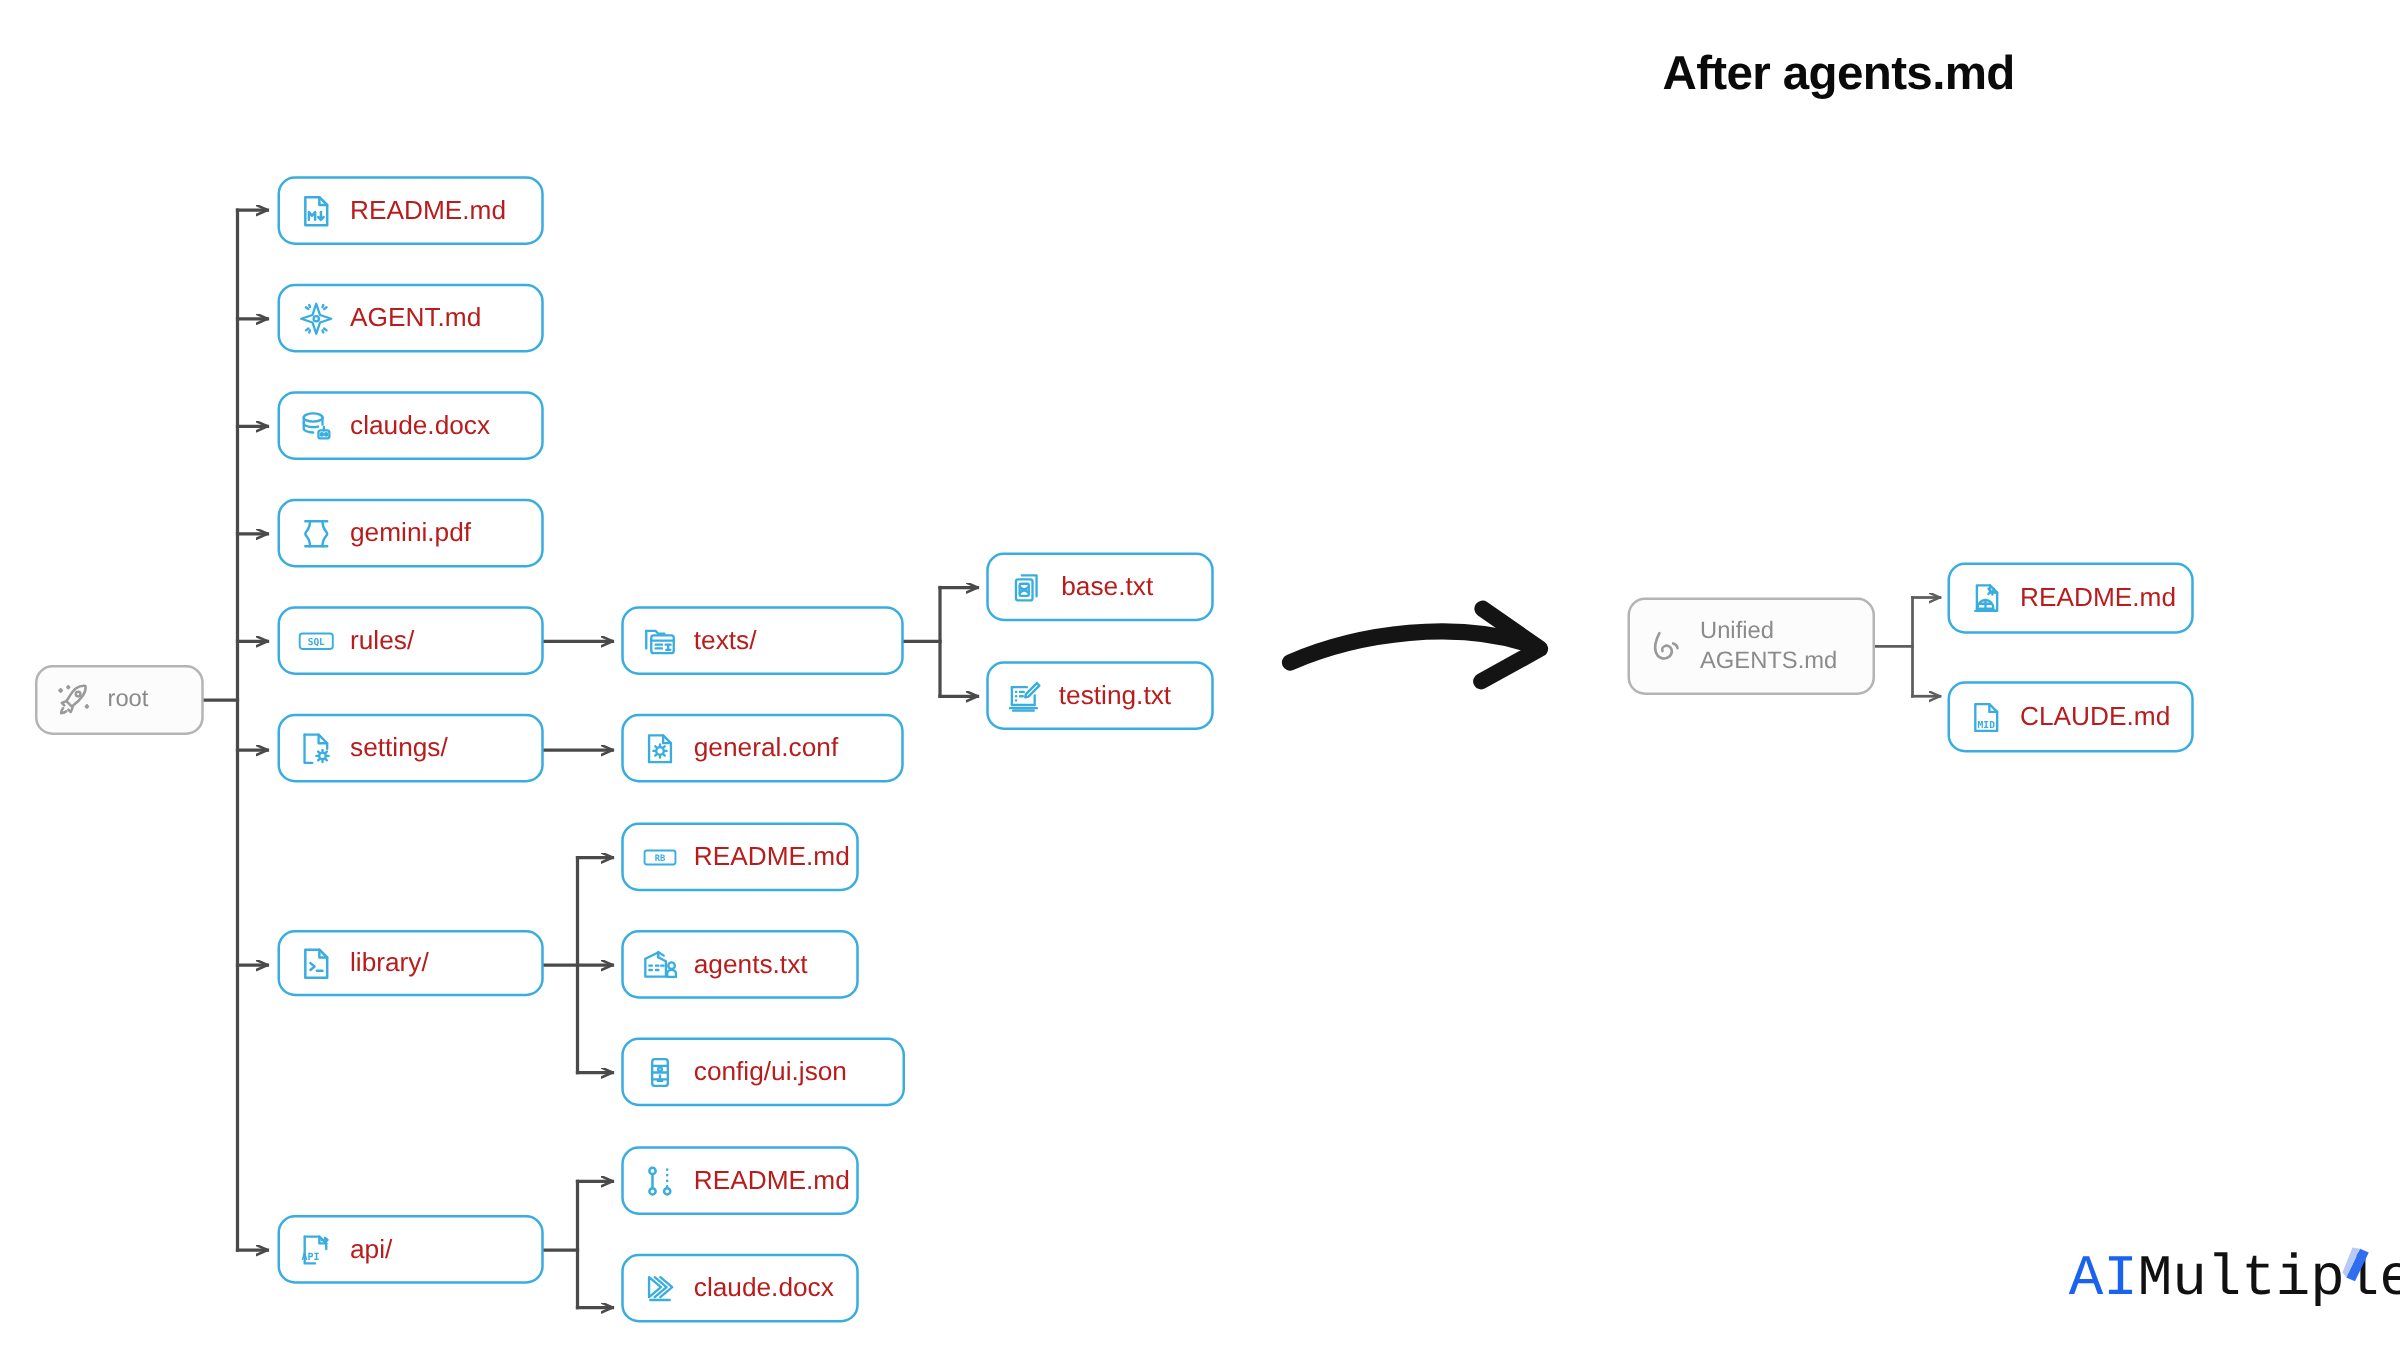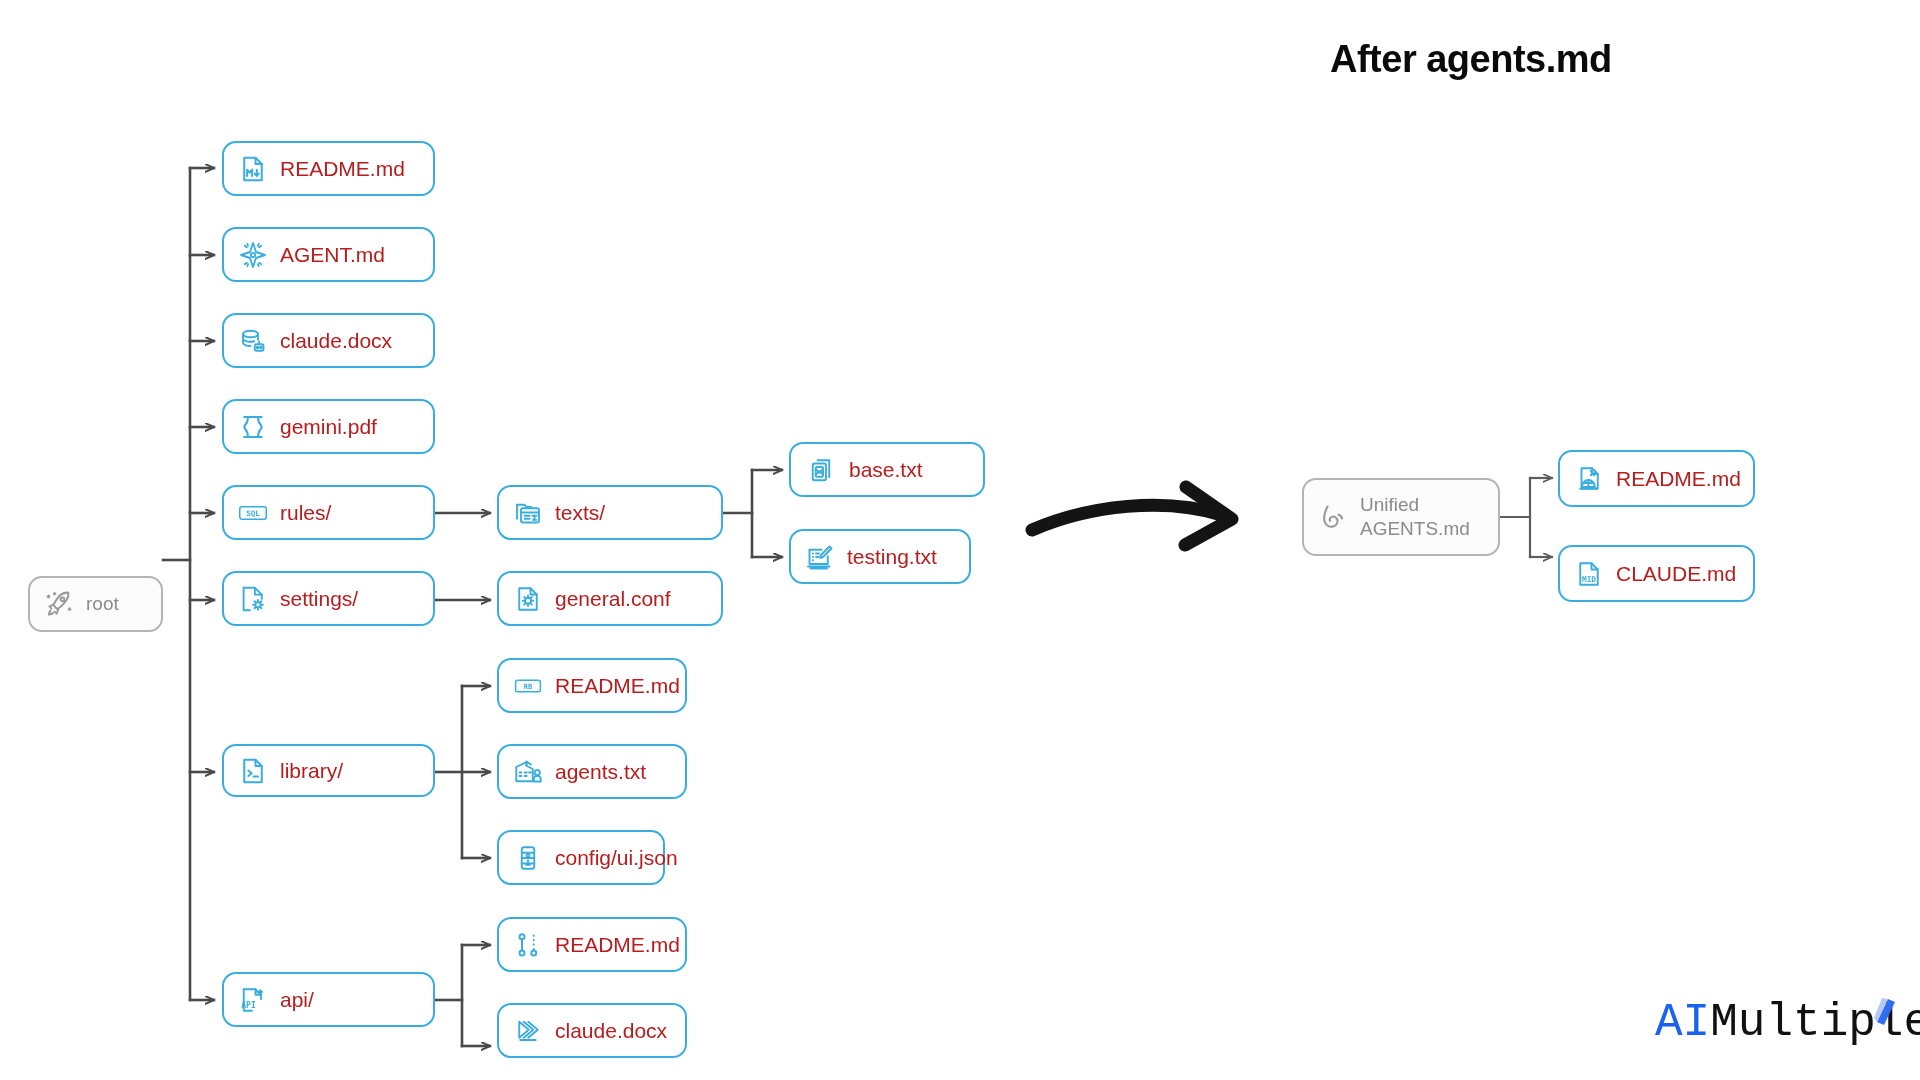--- a/index.html
+++ b/index.html
@@ -109,21 +109,21 @@
       <path d="M1530,478 L1552,478" marker-end="url(#ahs)"></path>
       <path d="M1530,557 L1552,557" marker-end="url(#ahs)"></path>
     </g>
 
     <g>
       <path d="M1032,530 C1090,505 1165,497 1222,515" fill="none" stroke="#141414" stroke-width="13" stroke-linecap="round"></path>
       <path d="M1186,487 L1232,519 L1185,545" fill="none" stroke="#141414" stroke-width="13" stroke-linecap="round" stroke-linejoin="round"></path>
     </g>
   </svg>
 
-  <div class="node grey two-line" style="left:28px;top:532px;width:135px;height:56px;margin-top:44px;">
+  <div class="node grey two-line" style="left:28px;top:532px;width:135px;height:56px;">
     <svg class="ico" viewBox="0 0 24 24" fill="none" stroke="#9a9a9a" stroke-width="1.6" stroke-linecap="round" stroke-linejoin="round">
       <path d="M13.5 4.5c3-2 6-1.5 6-1.5s.5 3-1.5 6c-1.6 2.4-5 5.6-7.2 7.2l-3.5-3.5C8.9 10.5 11.1 6.1 13.5 4.5z"></path>
       <circle cx="14.8" cy="8.2" r="1.5"></circle>
       <path d="M7.3 12.7l-3 1.2 1.6 1.6M11.3 16.7l-1.2 3-1.6-1.6"></path>
       <path d="M5.2 17.2c-1 1-1.3 3.3-1.3 3.3s2.3-.3 3.3-1.3"></path>
       <path d="M3.6 5.1v1.6M2.8 5.9h1.6M20.4 15.4v1.4M19.7 16.1h1.4M8.5 3.2v1.2M7.9 3.8h1.2"></path>
     </svg>
     <span class="label">root</span>
   </div>
 
@@ -248,21 +248,21 @@
     <svg class="ico" viewBox="0 0 24 24" fill="none" stroke="#39ade0" stroke-width="1.5" stroke-linecap="round" stroke-linejoin="round">
       <path d="M2.6 19.4h13.2V9.6l-5-2.6v-3l-8.2 4z"></path>
       <path d="M5.2 12.4h1.6M5.2 15.2h1.6M9.4 12.4h1.6M9.4 15.2h1.6M12.8 12.4h1.5"></path>
       <path d="M10.8 7v-3.4l3.6 2.4"></path>
       <circle cx="19.4" cy="12.4" r="2.1"></circle>
       <path d="M16.6 19.6v-2.1c0-1.4 1.2-2.4 2.8-2.4s2.8 1 2.8 2.4v2.1z"></path>
     </svg>
     <span class="label">agents.txt</span>
   </div>
 
-  <div class="node" style="left:497px;top:830px;width:168px;height:55px;">
+  <div class="node" style="left:497px;top:830px;width:227px;height:55px;">
     <svg class="ico" viewBox="0 0 24 24" fill="none" stroke="#39ade0" stroke-width="1.5" stroke-linecap="round" stroke-linejoin="round">
       <rect x="7" y="3.4" width="10" height="17.2" rx="1.8"></rect>
       <path d="M7 7.8h10M7 12h10M7 16.4h10"></path>
       <circle cx="12" cy="9.9" r="1.2"></circle>
       <path d="M12 13.8v3.6M10.6 17.4h2.8"></path>
     </svg>
     <span class="label">config/ui.json</span>
   </div>
 
   <div class="node" style="left:497px;top:917px;width:190px;height:55px;">
@@ -279,21 +279,21 @@
   <div class="node" style="left:497px;top:1003px;width:190px;height:55px;">
     <svg class="ico" viewBox="0 0 24 24" fill="none" stroke="#39ade0" stroke-width="1.5" stroke-linecap="round" stroke-linejoin="round">
       <path d="M5 4.6l7.6 6.4L5 17.4z"></path>
       <path d="M8.6 4.6l7.6 6.4-7.6 6.4"></path>
       <path d="M12.2 4.6l7.6 6.4-7.6 6.4"></path>
       <path d="M5.8 19.2h12.4"></path>
     </svg>
     <span class="label">claude.docx</span>
   </div>
 
-  <div class="node" style="left:789px;top:442px;width:196px;height:55px;padding-left:16px;">
+  <div class="node" style="left:789px;top:442px;width:182px;height:55px;padding-left:16px;">
     <svg class="ico" viewBox="0 0 24 24" fill="none" stroke="#39ade0" stroke-width="1.5" stroke-linecap="round" stroke-linejoin="round">
       <path d="M8.4 4.2h9.4v13.4"></path>
       <rect x="4.6" y="6.8" width="10.6" height="13.4" rx="1.4"></rect>
       <rect x="7" y="9.6" width="5.8" height="7.8" rx=".8"></rect>
       <path d="M7 11.6l2.9 1.8 2.9-1.8M7 15.4l2.9-1.8 2.9 1.8"></path>
       <path d="M8.6 13.5h2.6"></path>
     </svg>
     <span class="label">base.txt</span>
   </div>
 

